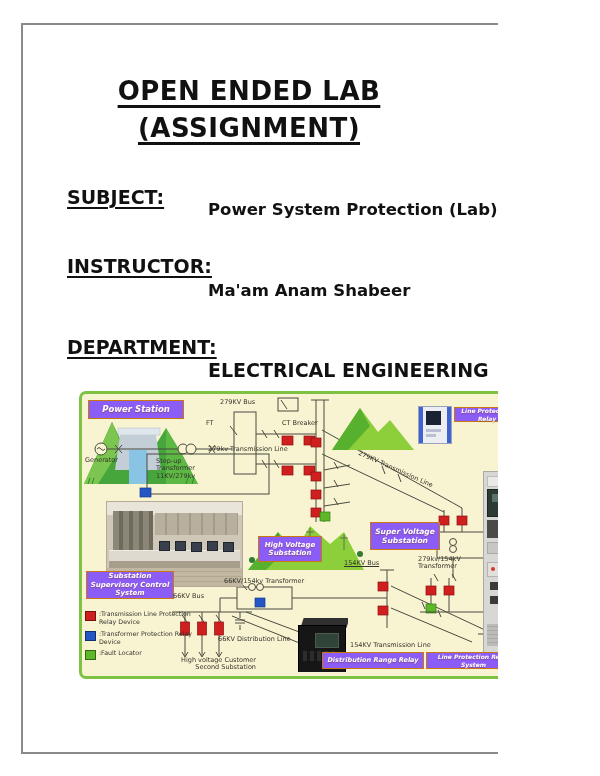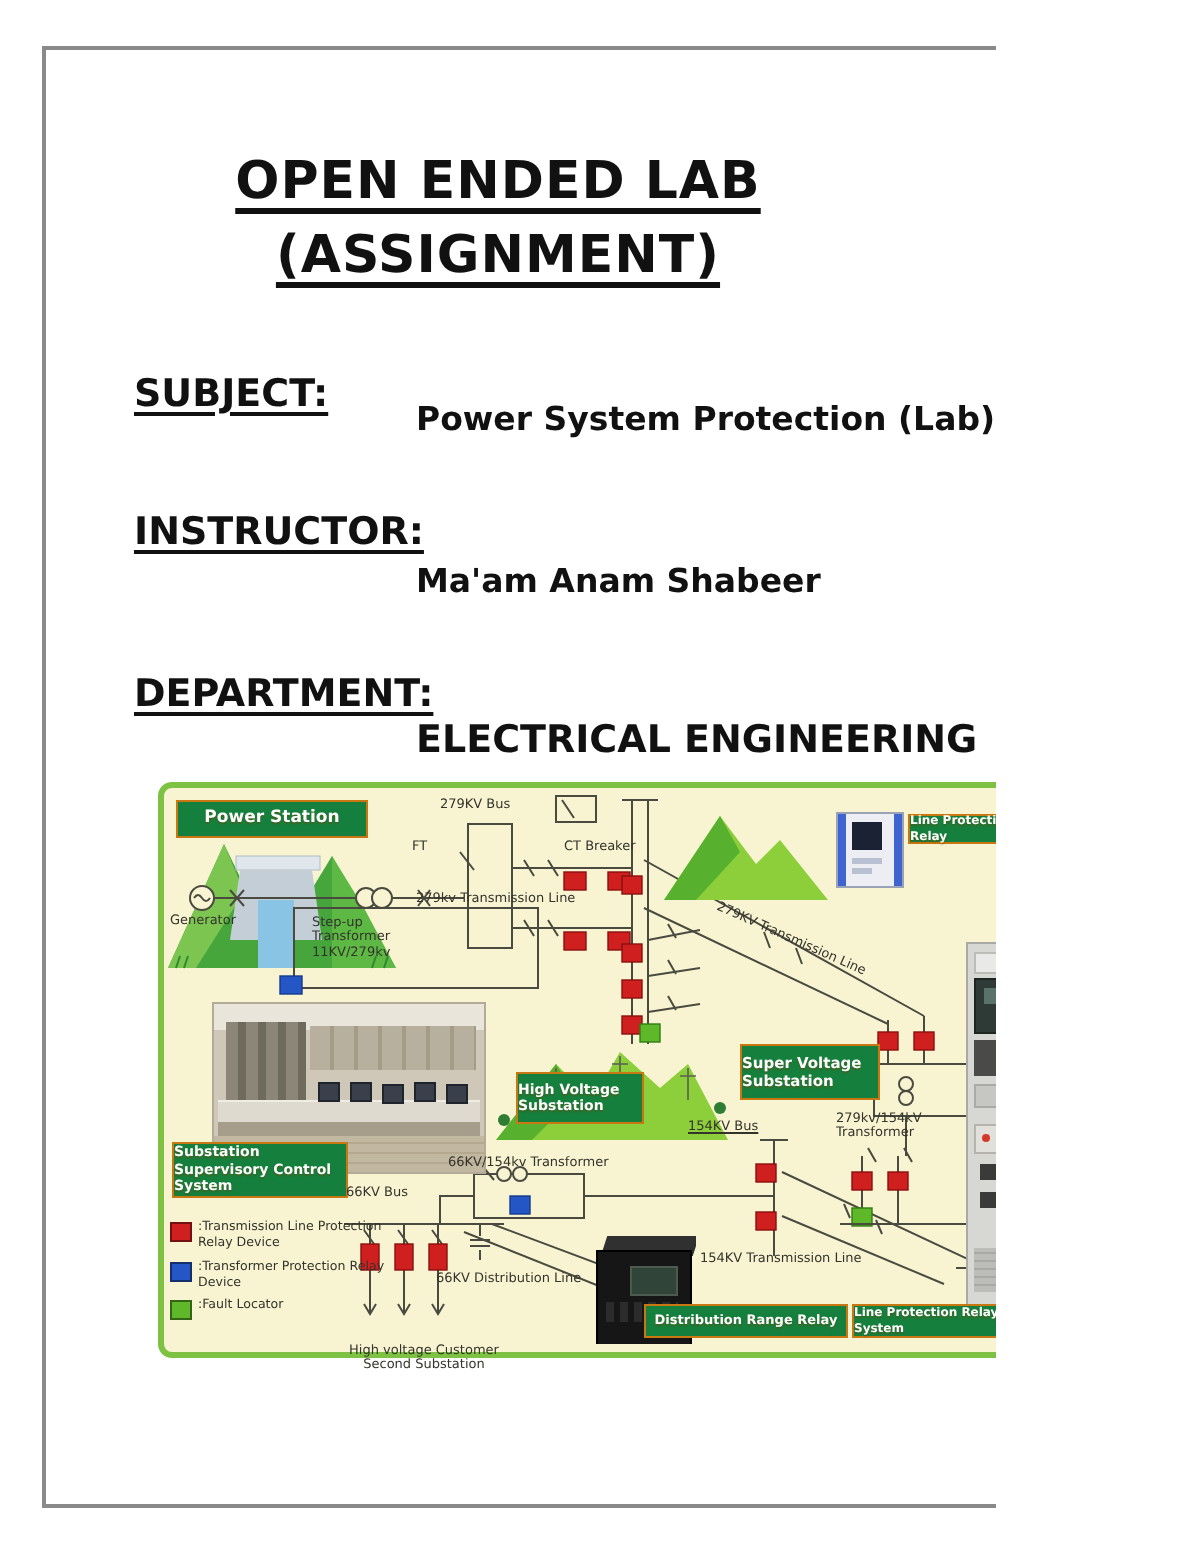--- a/index.html
+++ b/index.html
@@ -9,23 +9,23 @@
   .title{position:absolute;left:0;right:0;text-align:center;font-weight:bold;font-size:26px;
          text-decoration:underline;text-decoration-thickness:2.5px;text-underline-offset:5px;letter-spacing:.5px;}
   .flabel{position:absolute;left:67px;font-weight:bold;font-size:19px;
           text-decoration:underline;text-decoration-thickness:2px;text-underline-offset:3px;}
   .fvalue{position:absolute;left:208px;font-weight:bold;font-size:16.5px;}
 
   
   #diagram{position:absolute;left:79px;top:391px;width:439px;height:282px;background:#f8f4d2;
            border:3px solid #7dc242;border-radius:7px;}
   #diagram svg{position:absolute;left:0;top:0;}
-  .badge{position:absolute;background:#15803d;border:1px solid #c97710;color:#fff;font-weight:bold;
-         display:flex;align-items:center;justify-content:center;line-height:1.2;
-         text-shadow:0 1px 1px rgba(120,60,0,.45);}
+  .badge{position:absolute;background:#8b5cf6;border:1px solid #c97710;color:#fff;font-weight:bold;
+         display:flex;align-items:center;justify-content:center;text-align:center;line-height:1.2;
+         text-shadow:0 1px 1px rgba(120,60,0,.45);font-style:italic;}
   .dlabel{position:absolute;font-size:6.5px;color:#35342c;line-height:1.15;white-space:nowrap;}
   .wrap{white-space:normal;}
   .rot{transform:rotate(24deg);transform-origin:0 0;}
   .legend{position:absolute;left:3px;top:216px;width:120px;}
   .legend-row{position:relative;display:flex;align-items:flex-start;margin-bottom:4px;}
   .legend-sw{width:9px;height:8px;border:1px solid rgba(0,0,0,.45);margin:1px 3px 0 0;flex:0 0 auto;}
   .legend-tx{font-size:6.3px;color:#35342c;line-height:1.25;width:100px;}
 
   
   .photo{position:absolute;overflow:hidden;}
@@ -254,23 +254,23 @@
     <div class="dlabel" style="left:124px;top:26px;">FT</div>
     <div class="dlabel" style="left:168px;top:26px;margin-left:32px;">CT Breaker</div>
     <div class="dlabel" style="left:3px;top:63px;">Generator</div>
     <div class="dlabel wrap" style="left:74px;top:64px;width:50px;">Step-up Transformer 11KV/279kv</div>
     <div class="dlabel" style="left:126px;top:52px;">279kv Transmission Line</div>
     <div class="dlabel rot" style="left:278px;top:56px;">279KV Transmission Line</div>
     <div class="dlabel" style="left:262px;top:166px;text-decoration:underline;">154KV Bus</div>
     <div class="dlabel" style="left:142px;top:184px;">66KV/154kv Transformer</div>
     <div class="dlabel" style="left:91px;top:199px;">66KV Bus</div>
     <div class="dlabel" style="left:136px;top:242px;">66KV Distribution Line</div>
-    <div class="dlabel wrap" style="left:86px;top:278px;width:88px;text-align:center;">High voltage Customer Second Substation</div>
+    <div class="dlabel wrap" style="left:86px;top:263px;width:88px;text-align:right;">High voltage Customer Second Substation</div>
     <div class="dlabel wrap" style="left:336px;top:162px;width:56px;">279kv/154kV Transformer</div>
-    <div class="dlabel" style="left:268px;top:232px;">154KV Transmission Line</div>
+    <div class="dlabel" style="left:268px;top:248px;">154KV Transmission Line</div>
 
     <div class="legend">
       <div class="legend-row">
         <div class="legend-sw" style="background: rgb(207, 31, 31);"></div>
         <div class="legend-tx">:Transmission Line Protection Relay Device</div>
       </div>
       <div class="legend-row">
         <div class="legend-sw" style="background: rgb(36, 87, 197);"></div>
         <div class="legend-tx">:Transformer Protection Relay Device</div>
       </div>

